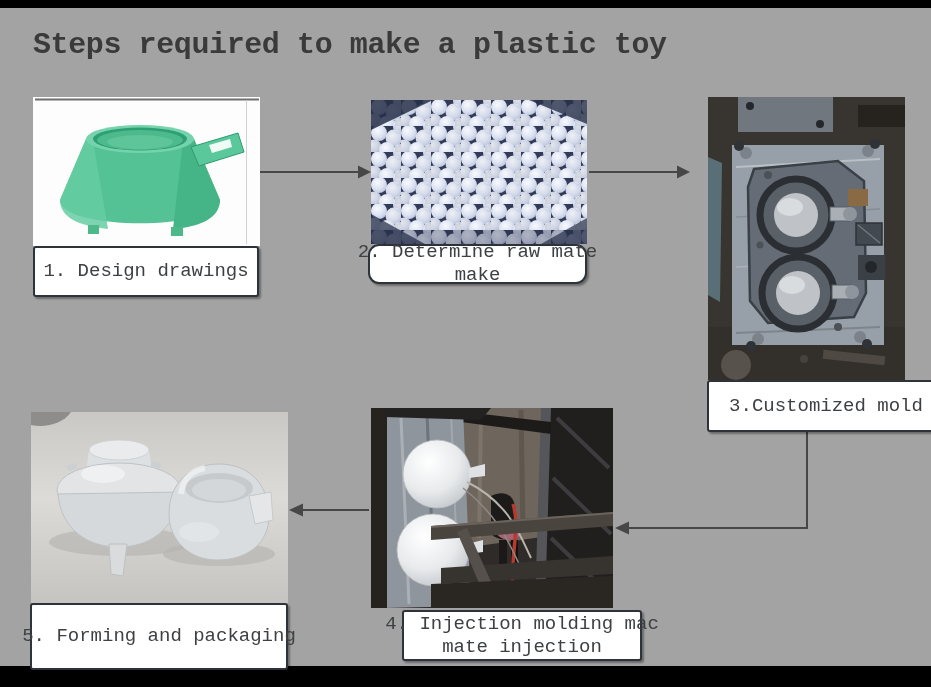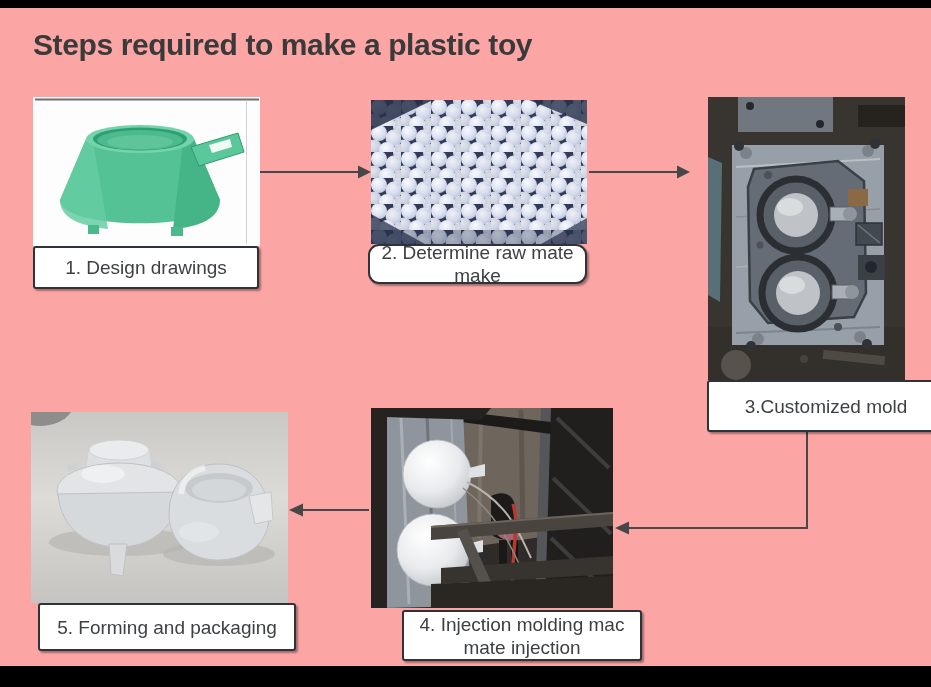--- a/index.html
+++ b/index.html
@@ -1,39 +1,39 @@
 <!DOCTYPE html>
 <html><head>
 <meta charset="utf-8">
 <style>
   html,body{margin:0;padding:0;background:#ffffff;}
-  .canvas{position:relative;width:931px;height:687px;background:#fca5a5;overflow:hidden;
-          font-family:Liberation Sans, sans-serif;}
+  .canvas{position:relative;width:931px;height:687px;background:#a3a3a3;overflow:hidden;
+          font-family:Liberation Mono, monospace;}
   .bar{position:absolute;left:0;width:931px;background:#000000;}
   .bar-top{top:0;height:8px;}
   .bar-bottom{top:666px;height:21px;}
   .page-title{position:absolute;left:33px;top:22px;font-size:30px;line-height:46px;
               font-weight:bold;letter-spacing:-0.4px;color:#3a3a3a;white-space:nowrap;}
   .photo{position:absolute;z-index:2;overflow:hidden;}
   .photo svg{display:block;}
   .photo1{left:33px;top:97px;width:227px;height:149px;background:#fdfdfd;}
   .photo2{left:371px;top:100px;width:216px;height:144px;}
   .photo3{left:708px;top:97px;width:197px;height:283px;}
   .photo4{left:371px;top:408px;width:242px;height:200px;}
   .photo5{left:31px;top:412px;width:257px;height:191px;}
   .caption{position:absolute;z-index:6;box-sizing:border-box;background:#ffffff;
            border:2px solid #2e333a;border-radius:3px;box-shadow:2px 2px 2px rgba(0,0,0,0.35);
            display:flex;flex-direction:column;align-items:center;justify-content:center;
            font-size:19px;line-height:23px;color:#3e4144;text-align:center;}
   .cap-line{white-space:nowrap;}
-  .caption1{left:33px;top:246px;width:226px;height:43px;}
+  .caption1{left:33px;top:246px;width:226px;height:51px;}
   .caption2{left:368px;top:244px;width:219px;height:40px;border-radius:11px;}
   .caption3{left:707px;top:380px;width:238px;height:52px;}
   .caption4{left:372px;top:610px;width:240px;height:51px;margin-left:30px;}
-  .caption5{left:30px;top:603px;width:258px;height:48px;margin-left:8px;}
+  .caption5{left:30px;top:603px;width:258px;height:67px;}
   .arrow-layer{position:absolute;left:0;top:0;z-index:4;pointer-events:none;}
 </style>
 </head>
 <body>
 
 <div class="canvas">
 
   <div class="bar bar-top"></div>
 
   <div class="page-title">Steps required to make a plastic toy</div>

